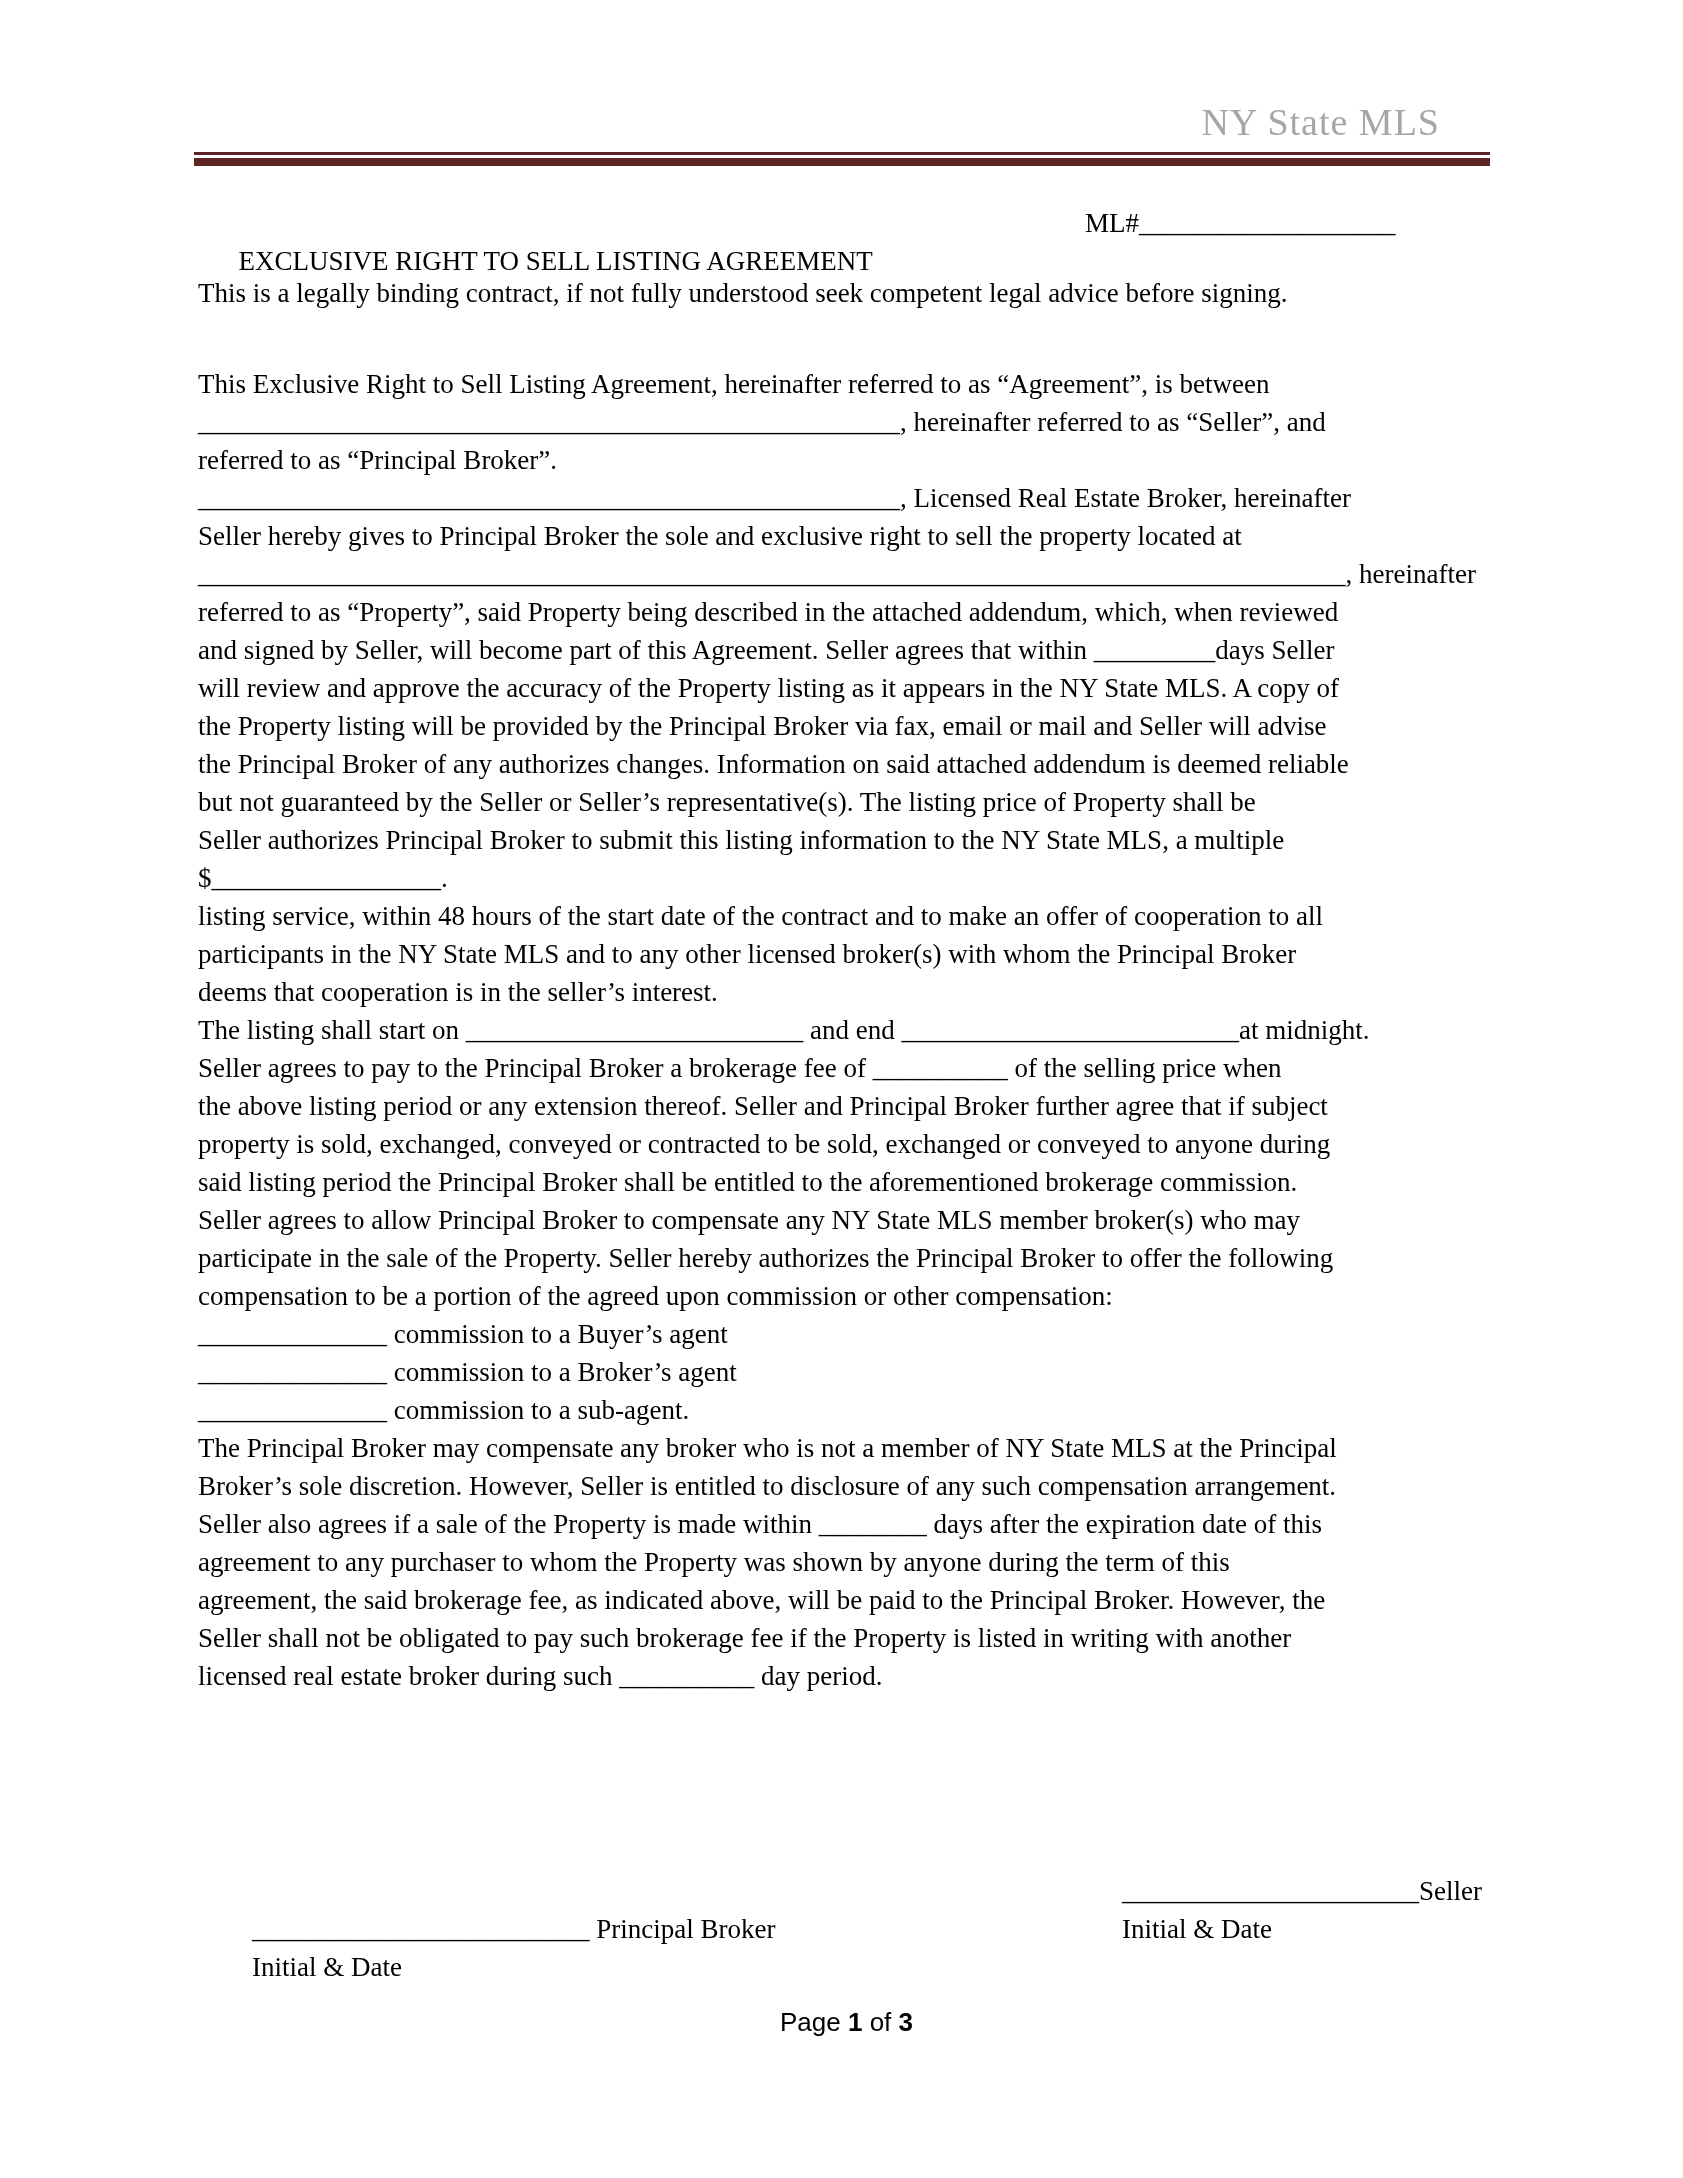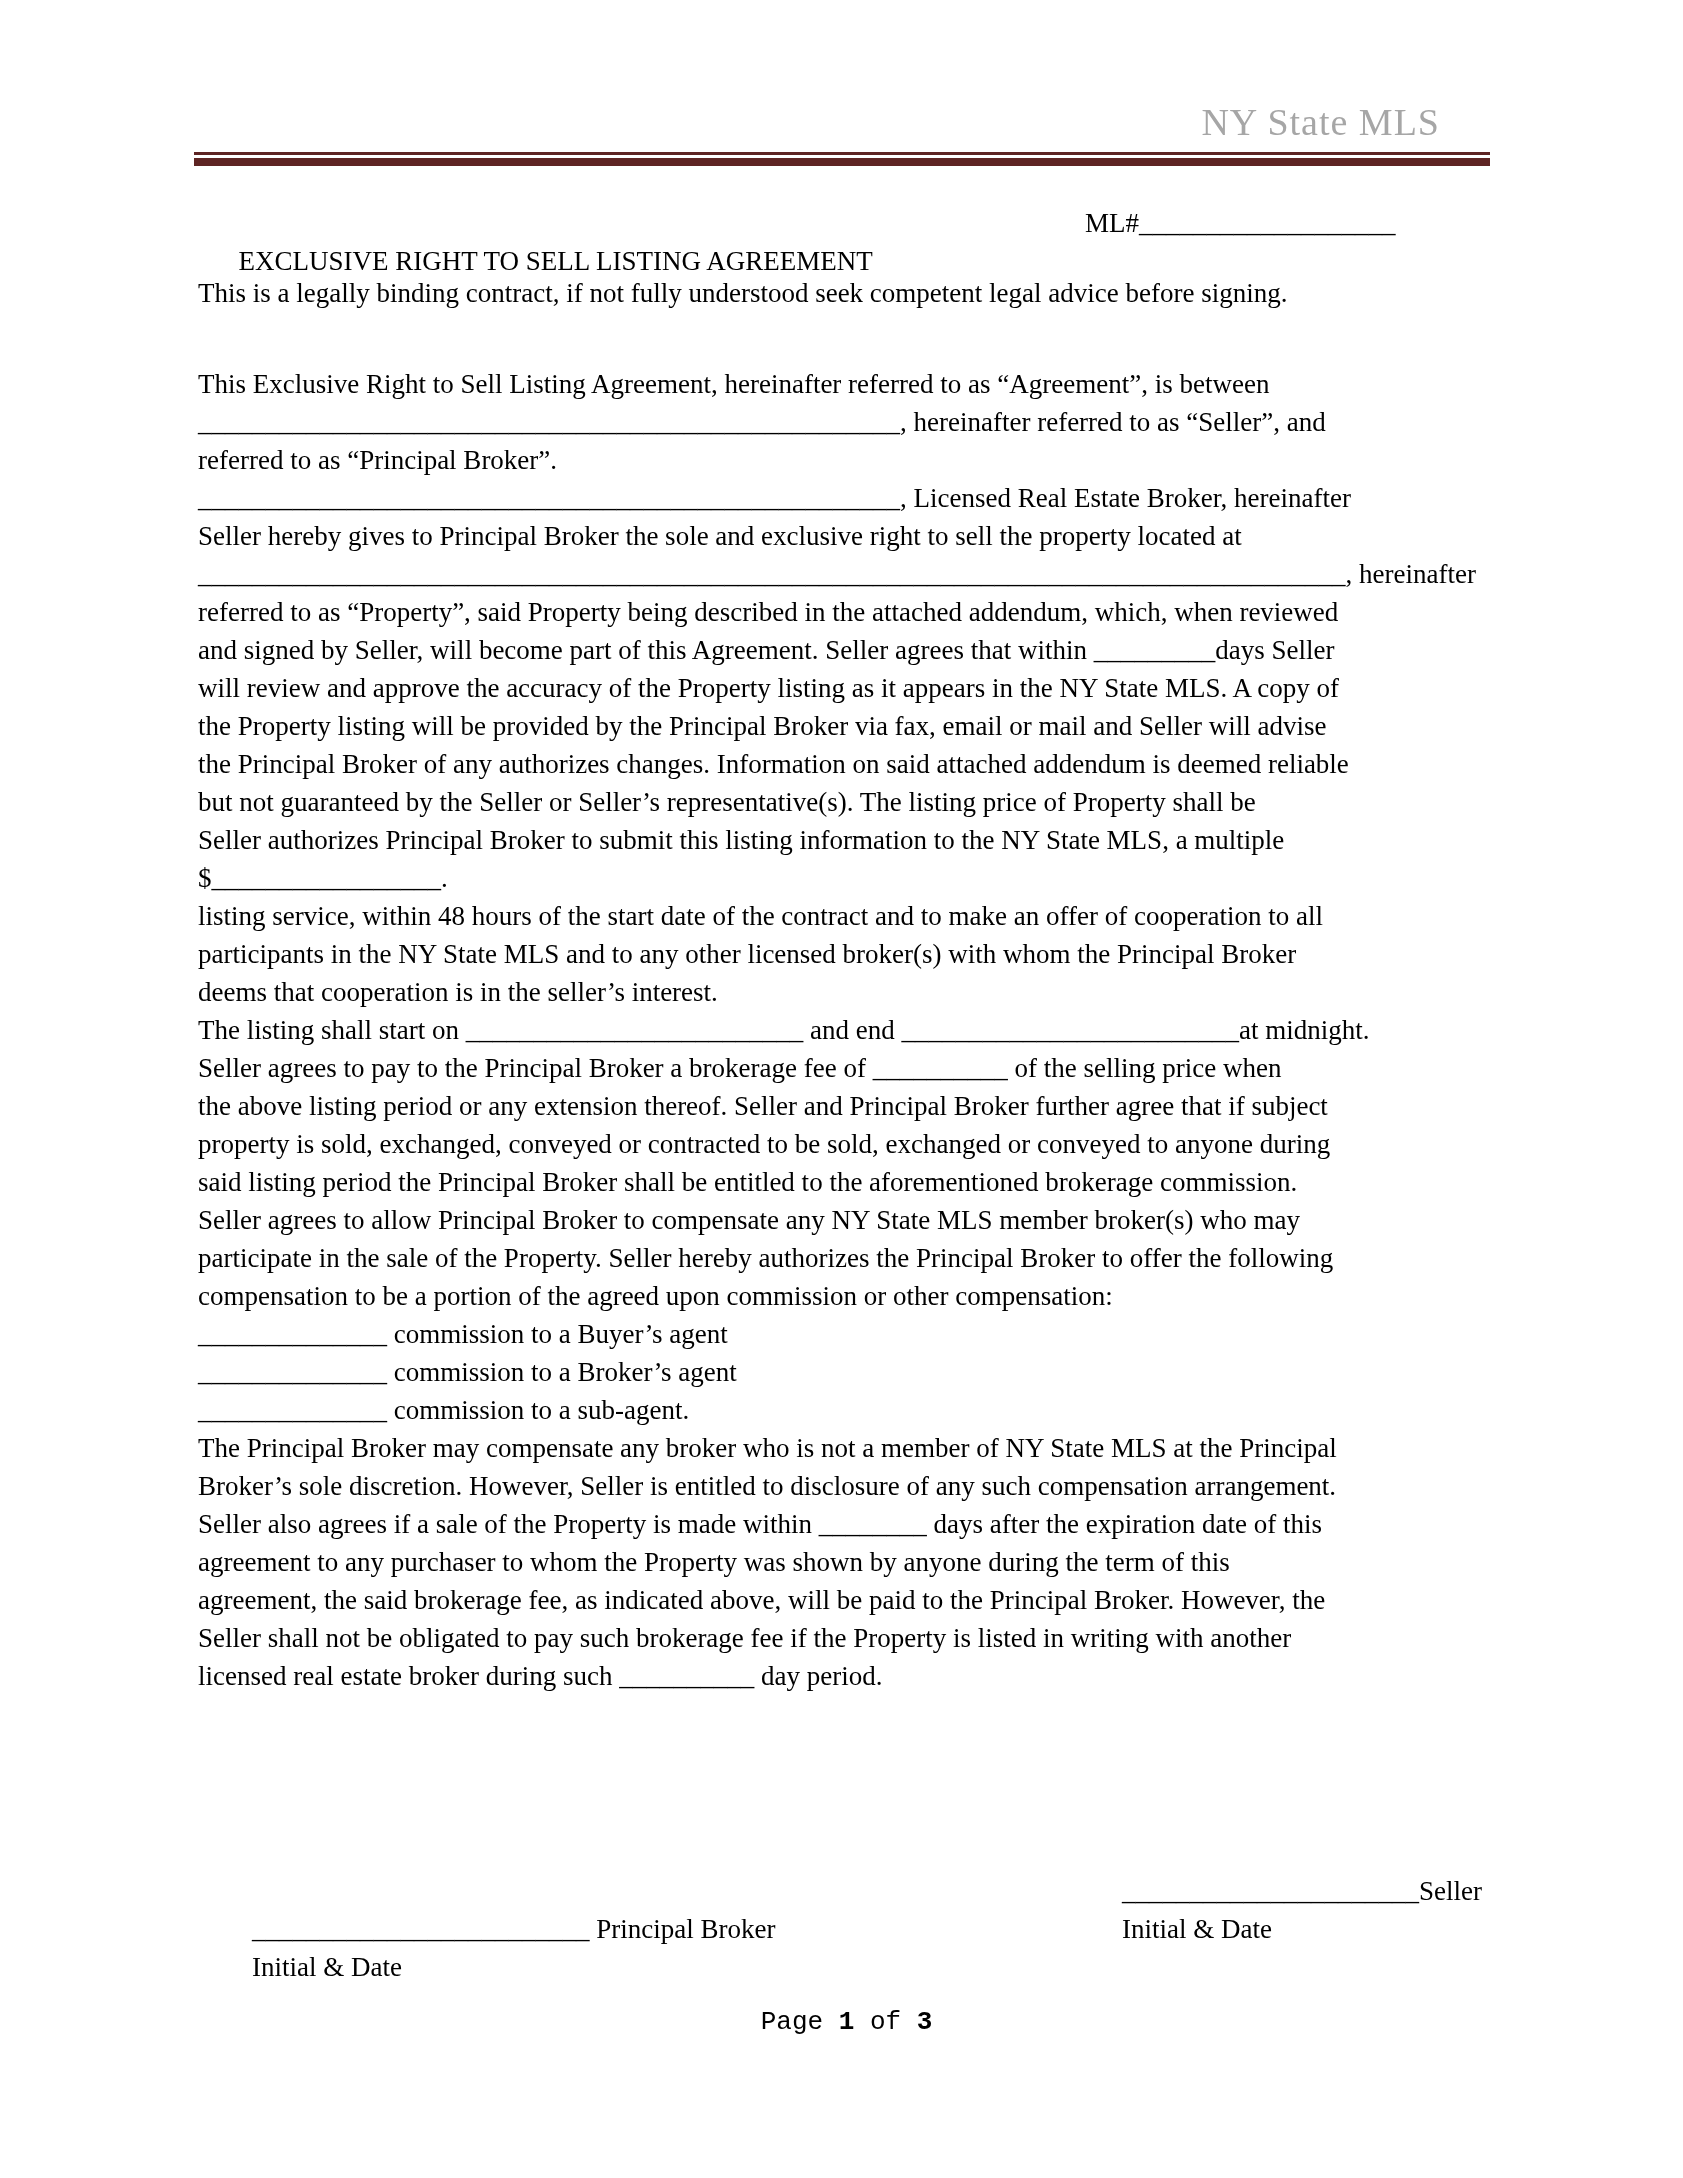--- a/index.html
+++ b/index.html
@@ -11,21 +11,21 @@
   .content{position:absolute;left:198px;top:0;width:1317px;font-size:27px;}
   .line{white-space:pre;line-height:38px;height:38px;}
   .title-row{position:absolute;top:204px;left:0;width:100%;}
   .ml-field{position:absolute;left:887px;top:0;white-space:pre;}
   .notice{position:absolute;top:274px;left:0;}
   .body-block{position:absolute;top:352px;left:0;margin-top:13px;}
   .sig-block{position:absolute;top:1872px;left:0;width:100%;}
   .sig-row{position:relative;height:38px;line-height:38px;white-space:pre;}
   .sig-right{position:absolute;left:896px;top:0;white-space:pre;margin-left:28px;}
   .footer{position:absolute;top:2006px;left:0;width:1297px;text-align:center;
-          font-family:Liberation Mono, monospace;font-size:26px;line-height:32px;white-space:pre;}
+          font-family:Liberation Sans, sans-serif;font-size:26px;line-height:32px;white-space:pre;}
   .footer .b{font-weight:bold;}
 </style>
 </head>
 <body>
 
 <div class="page" style="color: rgb(0, 0, 0);">
   <div class="brand" style="color: rgb(166, 166, 166);">NY State MLS</div>
   <div class="rule-thin" style="background: rgb(94, 36, 35);"></div>
   <div class="rule-thick" style="background: rgb(94, 36, 35);"></div>
 

